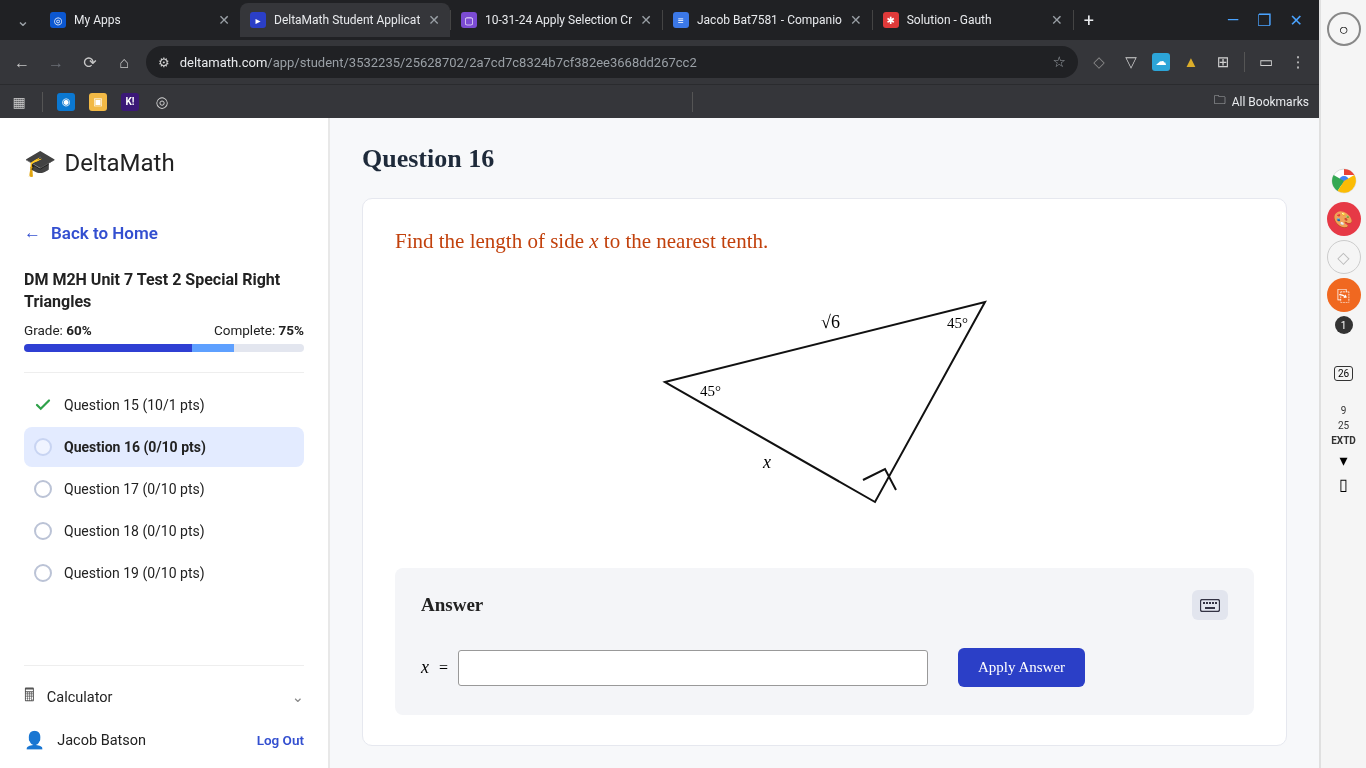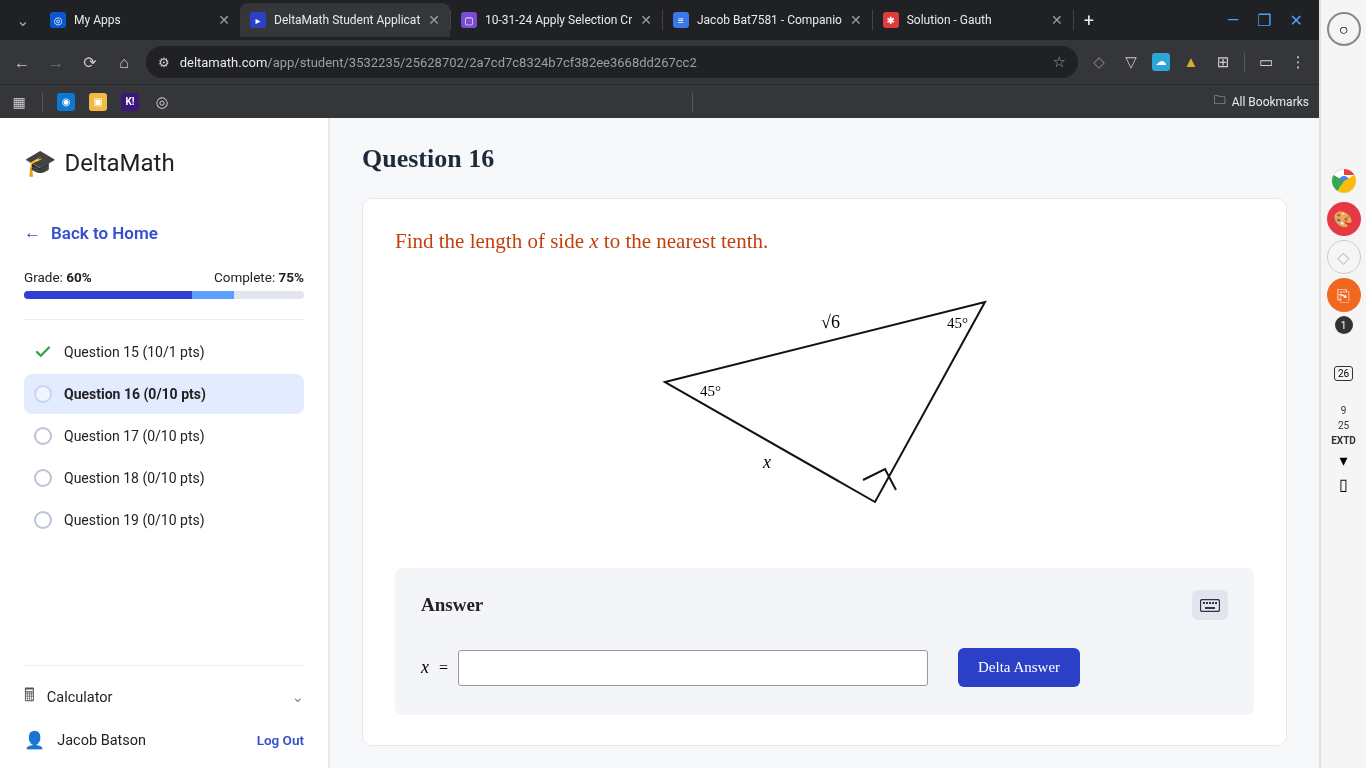--- a/index.html
+++ b/index.html
@@ -217,20 +217,21 @@
 
     <aside class="sidebar">
       <div class="logo">
         <span class="cap">🎓</span>
         <span><b>Delta</b><span class="math">Math</span></span>
       </div>
       <div class="back-home">
         <span>←</span>
         <span>Back to Home</span>
       </div>
+      <div class="assignment-title">DM M2H Unit 7 Test 2 Special Right Triangles</div>
       <div class="gradeline">
         <span><span>Grade: </span><b>60%</b></span>
         <span><span>Complete: </span><b>75%</b></span>
       </div>
       <div class="progress">
         <div class="seg1" style="width:60%"></div>
         <div class="seg2" style="width:15%"></div>
       </div>
       <div class="qlist">
         <div class="qitem done">
@@ -307,21 +308,21 @@
                   <rect x="12" y="3" width="2" height="2" fill="#334"></rect>
                   <rect x="15" y="3" width="2" height="2" fill="#334"></rect>
                   <rect x="5" y="8" width="10" height="2" fill="#334"></rect>
                 </svg>
             </div>
           </div>
           <div class="answer-row">
             <span class="xe">x</span>
             <span class="eq">=</span>
             <input type="text" value="" style="">
-            <button class="submit-btn">Delta Answer</button>
+            <button class="submit-btn">Apply Answer</button>
           </div>
         </div>
       </div>
     </main>
   </div>
 </div>
 
 <div class="right-rail">
   <div class="rail-icon" style="border:2px solid #888">○</div>
   <div style="height:110px"></div>

